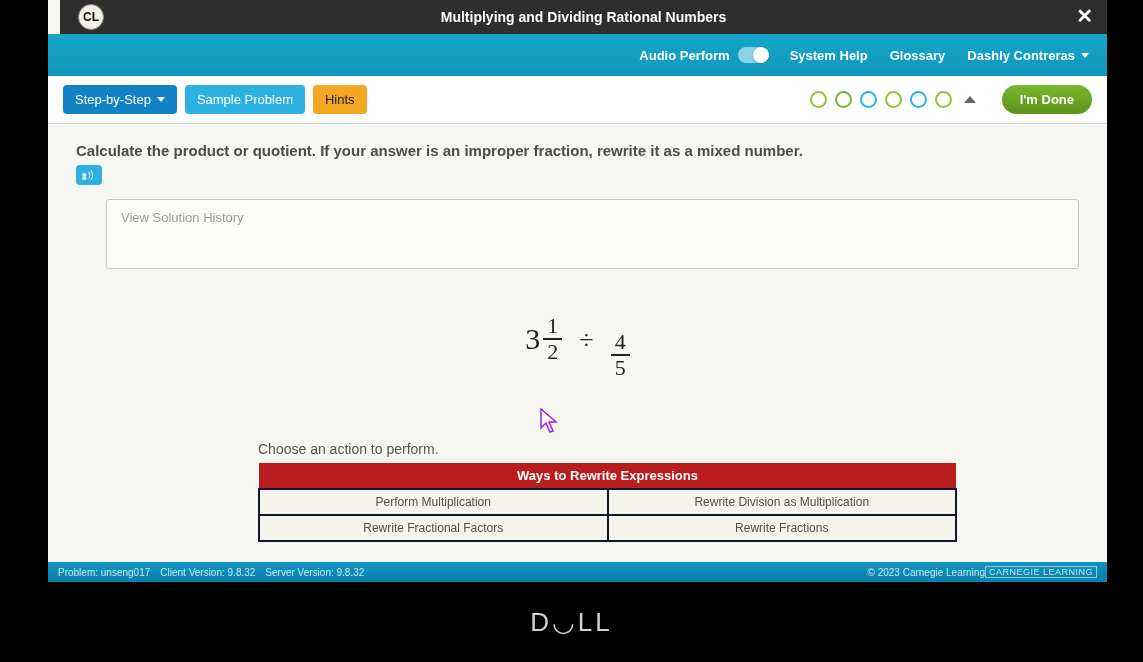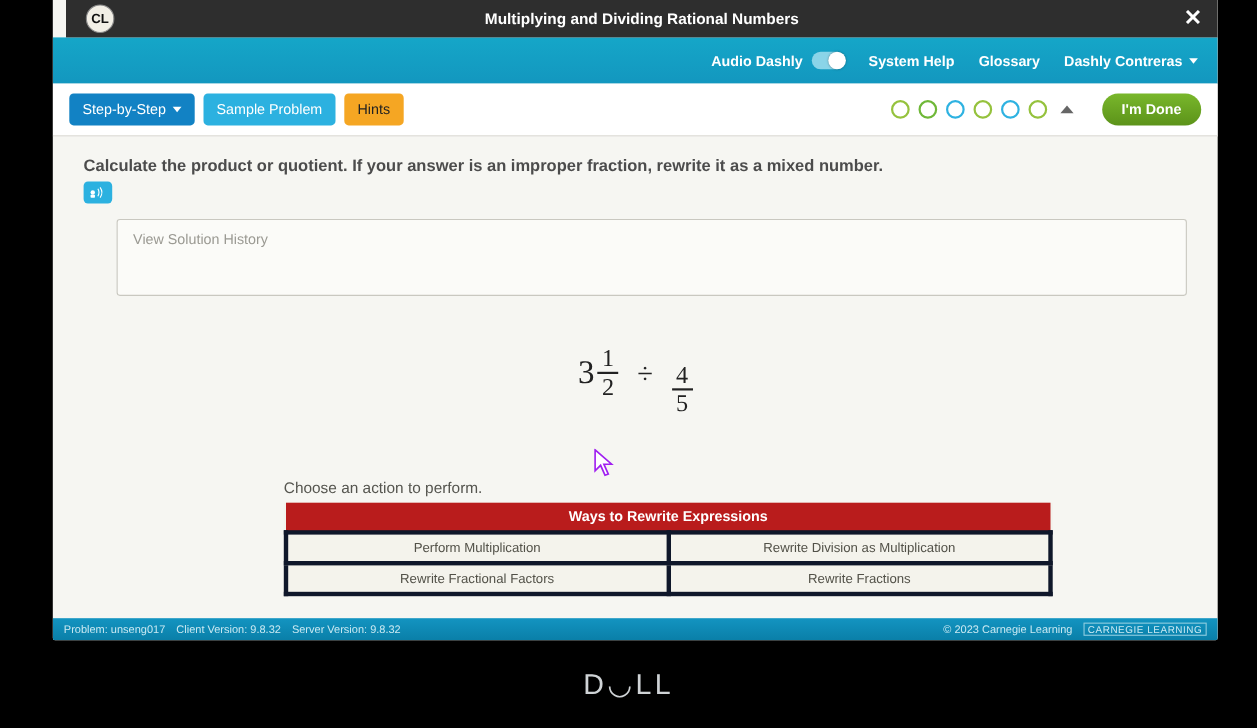--- a/index.html
+++ b/index.html
@@ -230,21 +230,21 @@
     background: #f3f3ed;
   }
   .action-table th {
     background: #b91c1c;
     color: #fff;
     font-size: 13px;
     font-weight: 600;
     padding: 5px;
   }
   .action-table td {
-    border: 4px solid #0f172a;
+    border: 2px solid #0f172a;
     text-align: center;
     font-size: 12px;
     color: #525148;
     padding: 5px 6px;
     width: 50%;
     cursor: pointer;
     background: #f4f3ec;
   }
   .footer {
     height: 20px;
@@ -252,21 +252,21 @@
     background: linear-gradient(#1394c1, #0a7fa8);
     color: #c9e9f2;
     font-size: 10px;
     display: flex;
     align-items: center;
     padding: 0 10px;
     gap: 8px;
     justify-content: space-between;
   }
   .footer .left { display: flex; gap: 10px; }
-  .footer .right { display: flex; gap: 10px; align-items: center; }
+  .footer .right { display: flex; align-items: center; }
   .cl-mark {
     font-size: 9px;
     letter-spacing: 0.5px;
     border: 1px solid #8fcde0;
     padding: 0 3px;
   }
   .cursor {
     position: absolute;
     left: 492px;
     top: 284px;
@@ -290,21 +290,21 @@
 <div class="app-frame">
 
   <div class="titlebar">
     <div class="cl-badge">CL</div>
     <div class="title-text">Multiplying and Dividing Rational Numbers</div>
     <div class="close-x">✕</div>
   </div>
 
   <div class="menubar">
     <div class="audio-group">
-      <span>Audio Dashly</span>
+      <span>Audio Perform</span>
       <div class="toggle"></div>
     </div>
     <span class="menu-link">System Help</span>
     <span class="menu-link">Glossary</span>
     <div class="user-drop">
       <span>Dashly Contreras</span>
       <div class="caret-down"></div>
     </div>
   </div>
 

